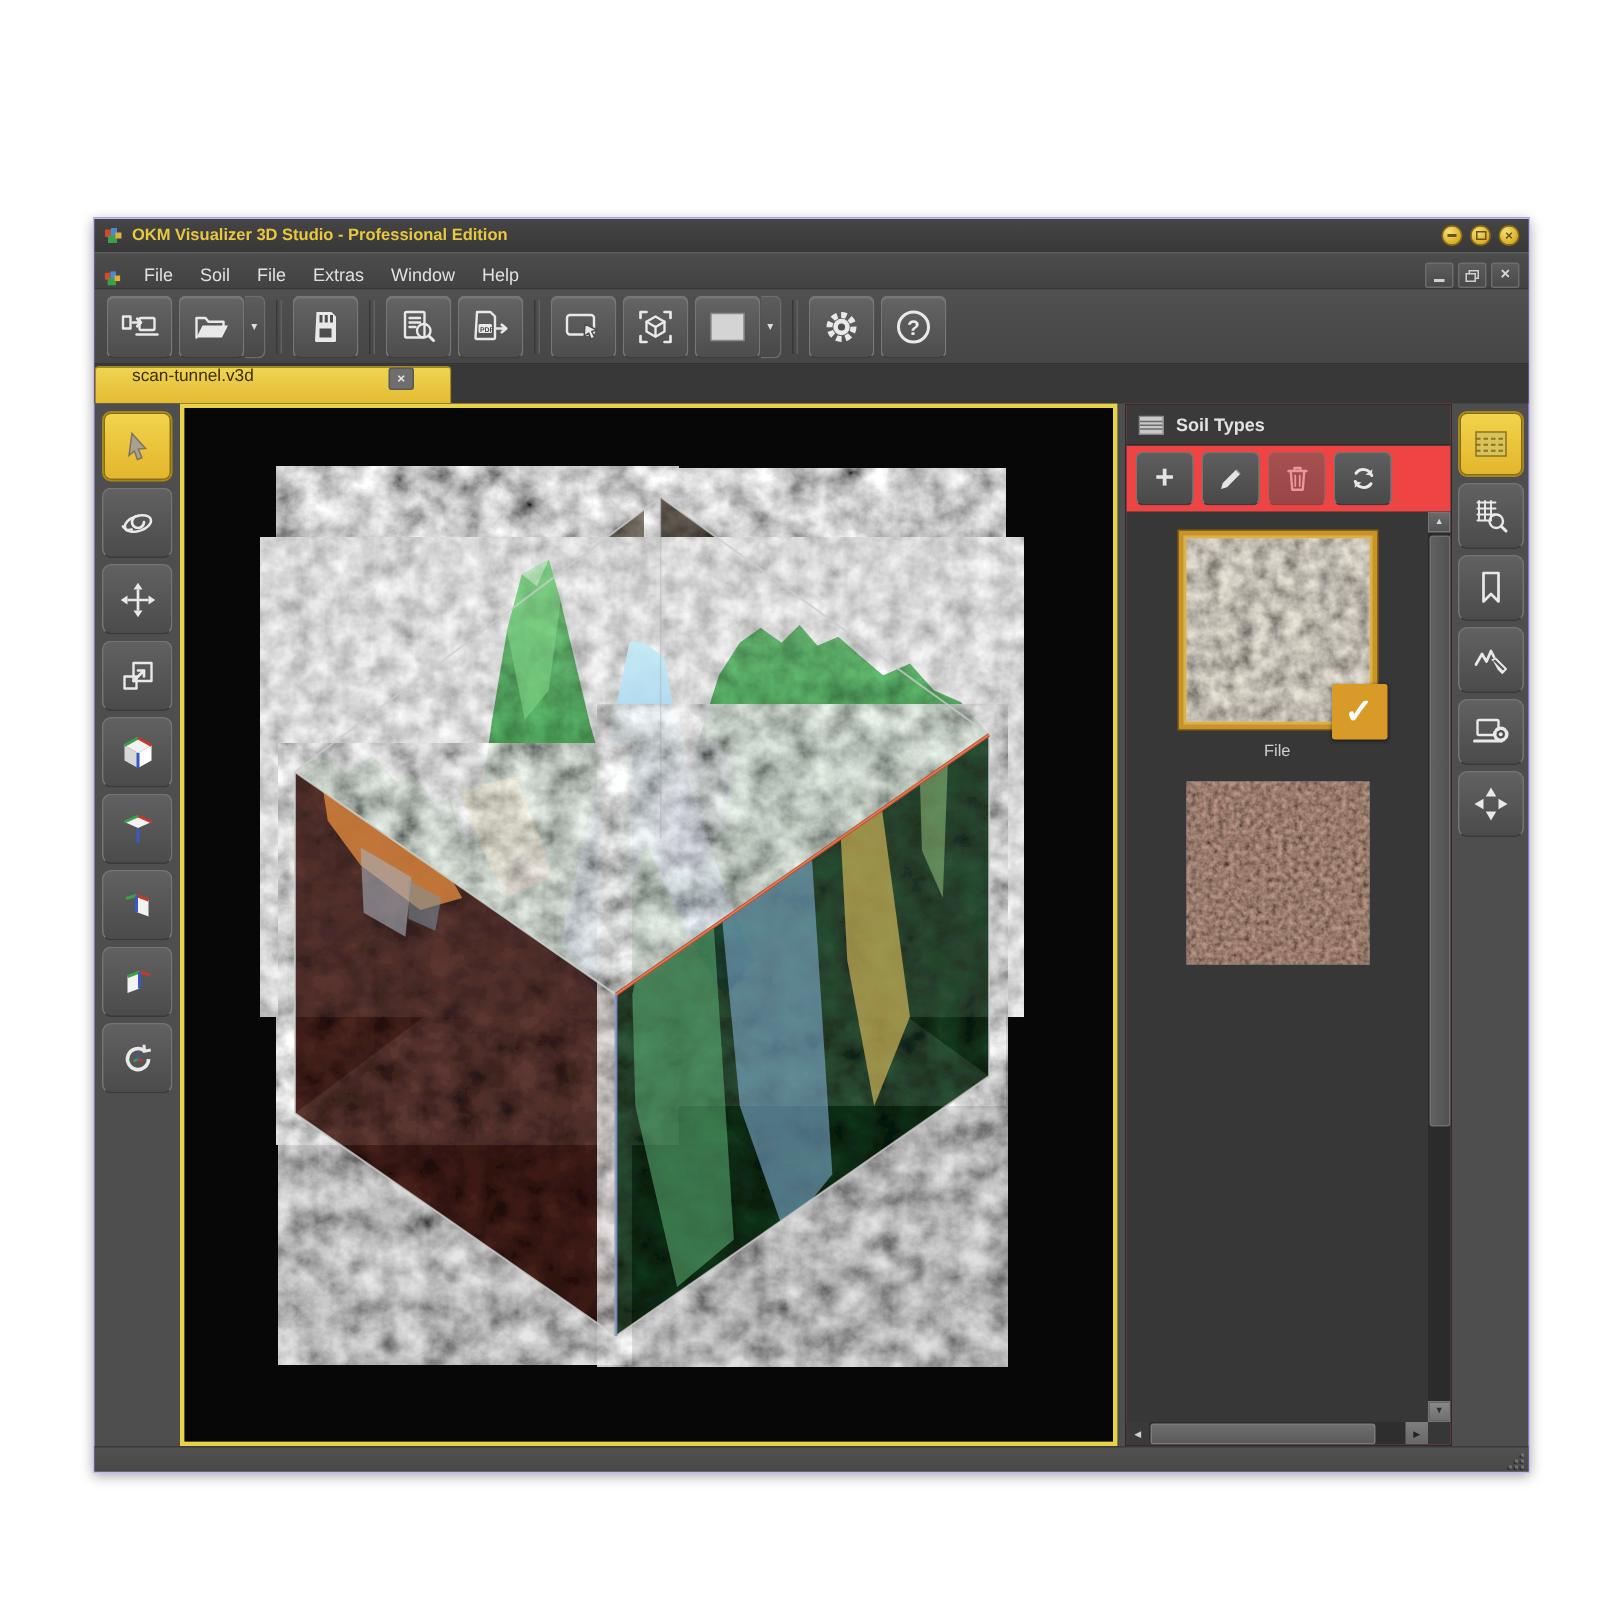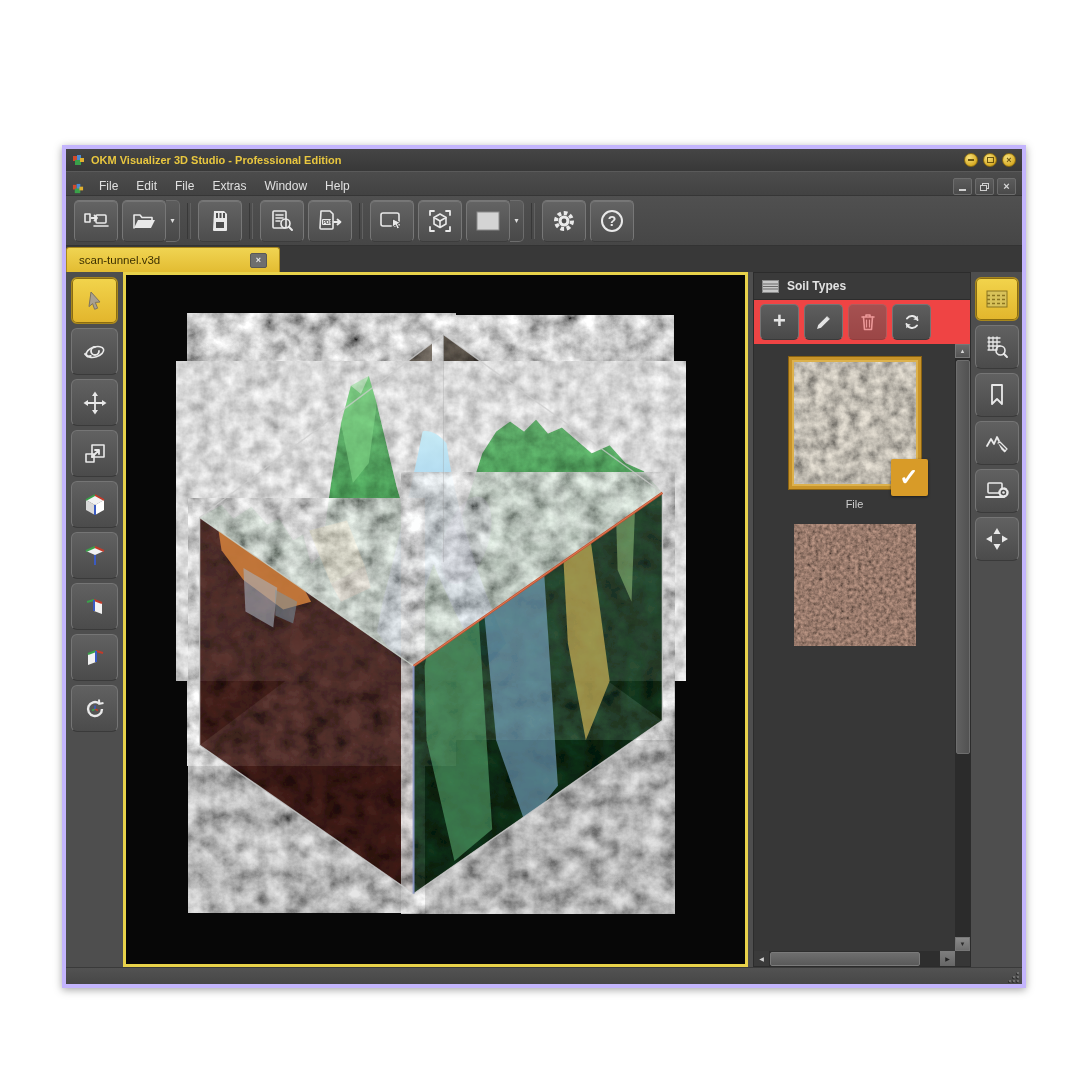--- a/index.html
+++ b/index.html
@@ -1,18 +1,18 @@
 <!DOCTYPE html>
 <html><head>
 <meta charset="utf-8">
 <style>
   html,body{margin:0;padding:0;background:#ffffff;font-family:"Liberation Sans",sans-serif;}
   .canvas{position:relative;width:1080px;height:1080px;background:#ffffff;overflow:hidden;}
   .app{position:absolute;left:62px;top:145px;width:956px;height:835px;background:#4e4e4e;
-       border:4px solid #c4b5fd;box-shadow:0 2px 8px rgba(0,0,0,.35);display:flex;flex-direction:column;}
+       border:1px solid #c4b5fd;box-shadow:0 2px 8px rgba(0,0,0,.35);display:flex;flex-direction:column;}
 
   
   .titlebar{height:22px;background:linear-gradient(#454545,#383838);display:flex;align-items:center;padding:0 6px;flex:0 0 auto;}
   .applogo{width:13px;height:13px;margin-right:6px;flex:0 0 auto;}
   .title{color:#e9c73f;font-size:11px;font-weight:bold;flex:1;white-space:nowrap;overflow:hidden;}
   .winbtn{width:12px;height:12px;border-radius:50%;background:radial-gradient(circle at 35% 30%,#f6e07a,#d9ad27 70%,#a87f18);
           border:1px solid #8a6c12;margin-left:5px;display:flex;align-items:center;justify-content:center;flex:0 0 auto;}
   .g-min{width:6px;height:2px;background:#6a5410;}
   .g-max{width:5px;height:4px;border:1px solid #6a5410;}
   .g-x{color:#6a5410;font-size:9px;font-weight:bold;line-height:1;}
@@ -36,21 +36,21 @@
   .tbtn{width:42px;height:40px;margin:0 2px;border-radius:5px;background:linear-gradient(#646464,#4d4d4d);
         border:1px solid #777;border-bottom-color:#3d3d3d;box-shadow:inset 0 1px rgba(255,255,255,.12);
         display:flex;align-items:center;justify-content:center;}
   .tdrop{width:13px;height:40px;margin-left:-2px;margin-right:2px;border-radius:0 5px 5px 0;background:linear-gradient(#5c5c5c,#484848);
          border:1px solid #6d6d6d;border-left:none;display:flex;align-items:center;justify-content:center;color:#ddd;font-size:8px;}
   .tsep{width:2px;height:36px;margin:0 5px;border-left:1px solid #383838;border-right:1px solid #616161;}
 
   
   .tabbar{height:26px;background:#383838;display:flex;align-items:flex-end;padding:0;flex:0 0 auto;}
   .tab{height:24px;width:188px;background:linear-gradient(#f0d452,#e3bc32);border:1px solid #a8871c;border-bottom:none;
-       border-radius:3px 3px 0 0;display:flex;align-items:center;padding:0 12px;margin-left:0;}
+       border-radius:3px 3px 0 0;display:flex;padding:0 24px;margin-left:0;}
   .tablabel{color:#3c3000;font-size:11.5px;flex:1;}
   .tabclose{width:15px;height:13px;background:#6e6e6e;border:1px solid #585858;border-radius:2px;color:#e8e8e8;
             font-size:9px;font-weight:bold;display:flex;align-items:center;justify-content:center;line-height:1;}
 
   
   .content{flex:1;display:flex;min-height:0;}
   .toolcol{width:57px;flex:0 0 auto;display:flex;flex-direction:column;align-items:center;padding-top:3px;}
   .sbtn{width:45px;height:45px;margin:2px 0;border-radius:6px;background:linear-gradient(#616161,#4b4b4b);
         border:1px solid #757575;border-bottom-color:#3a3a3a;display:flex;align-items:center;justify-content:center;}
   .sbtn.sel{background:linear-gradient(#f2d44c,#e2b52c);border-color:#a8871c;box-shadow:0 0 0 1px #8a6c12 inset;}
@@ -202,21 +202,21 @@
   </div>
 
   <div class="menubar">
     <svg class="applogo" viewBox="0 0 13 13">
       <rect x="1" y="2" width="4" height="5" fill="#d24a2a"></rect>
           <rect x="5" y="1" width="4" height="6" fill="#4a8ad2"></rect>
       <rect x="3" y="6" width="6" height="5" fill="#3aa04a"></rect>
           <rect x="8" y="4" width="4" height="4" fill="#e0b030"></rect>
     </svg>
     <span class="menuitem">File</span>
-    <span class="menuitem">Edit</span>
+    <span class="menuitem">Soil</span>
     <span class="menuitem">File</span>
     <span class="menuitem">Extras</span>
     <span class="menuitem">Window</span>
     <span class="menuitem">Help</span>
     <span class="menuspacer"></span>
     <div class="mdibtn">
           <span class="mdimin"></span>
         </div>
     <div class="mdibtn">
           <span class="restore-icon"></span>

